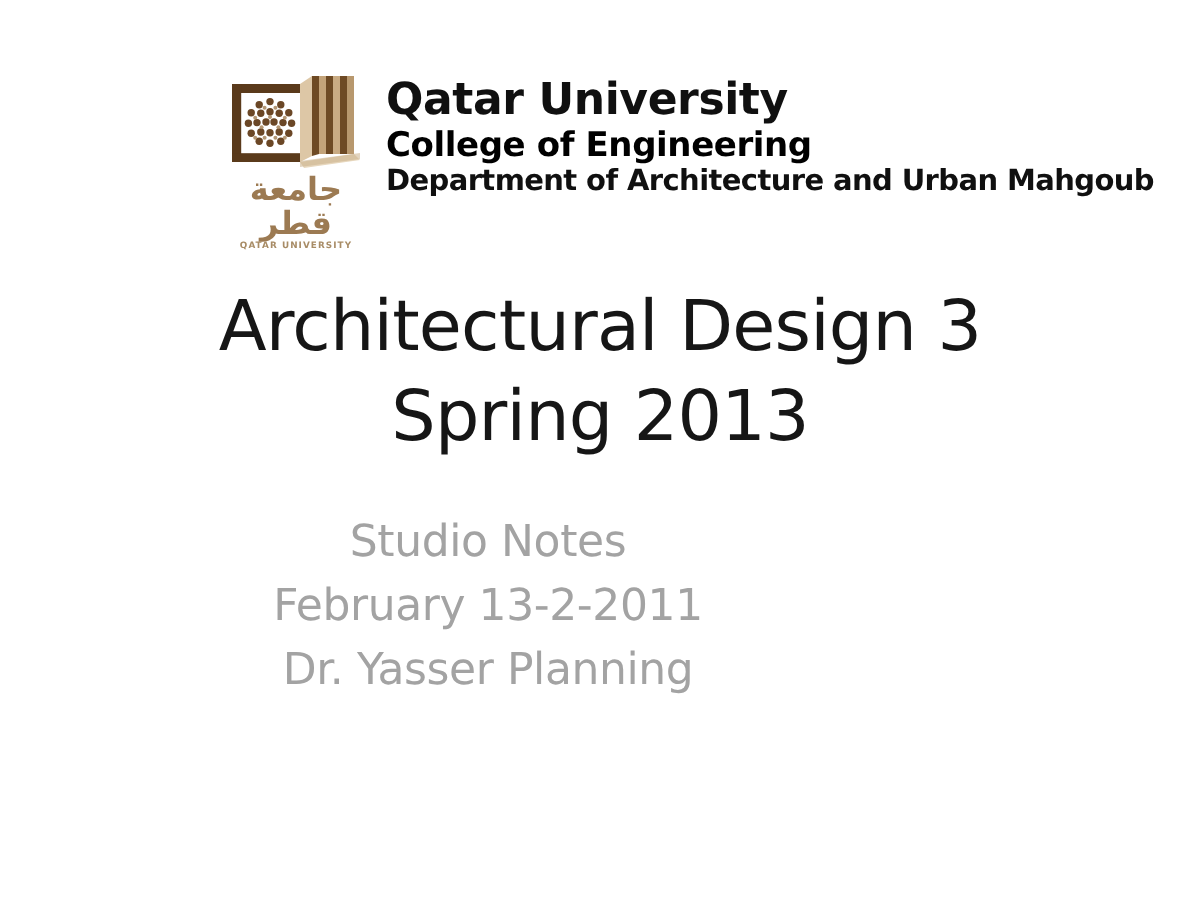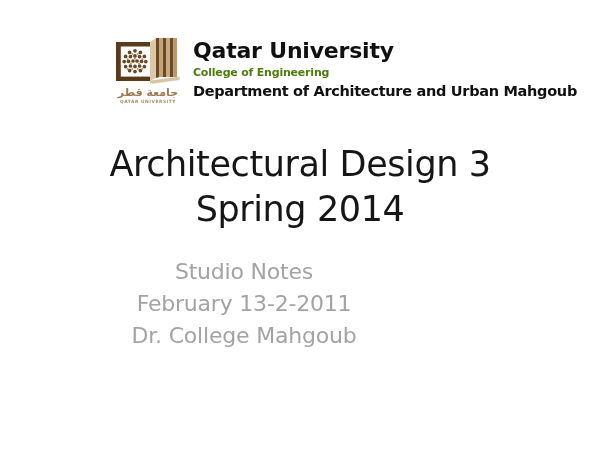--- a/index.html
+++ b/index.html
@@ -47,21 +47,21 @@
   .logo-wordmark {
     display: block;
     width: 72px;
     margin-top: 1px;
     text-align: center;
     line-height: 1;
   }
   .logo-arabic {
     display: block;
     font-family: "DejaVu Sans", sans-serif;
-    font-size: 11px;
+    font-size: 16px;
     font-weight: 700;
     color: #9c7a52;
     letter-spacing: 0px;
     line-height: 1.05;
     direction: rtl;
   }
   .logo-latin {
     display: block;
     font-family: "DejaVu Sans", sans-serif;
     font-size: 4.4px;
@@ -82,23 +82,23 @@
     font-weight: 700;
     font-size: 22px;
     line-height: 26px;
     color: #101010;
     white-space: nowrap;
     letter-spacing: -0.2px;
   }
   .inst-line-2 {
     font-family: "DejaVu Sans", sans-serif;
     font-weight: 700;
-    font-size: 11px;
+    font-size: 17px;
     line-height: 18px;
-    color: #4d7c0f;
+    color: #000000;
     white-space: nowrap;
     letter-spacing: -0.2px;
   }
   .inst-line-3 {
     font-family: "DejaVu Sans", sans-serif;
     font-weight: 700;
     font-size: 14.5px;
     line-height: 18px;
     color: #101010;
     white-space: nowrap;
@@ -213,22 +213,22 @@
 
     <div class="institution">
       <div class="inst-line-1">Qatar University</div>
       <div class="inst-line-2">College of Engineering</div>
       <div class="inst-line-3">Department of Architecture and Urban Mahgoub</div>
     </div>
   </div>
 
   <div class="title-block">
     <div class="title-line">Architectural Design 3</div>
-    <div class="title-line">Spring 2014</div>
+    <div class="title-line">Spring 2013</div>
   </div>
 
   <div class="subtitle-block">
     <div class="subtitle-line">Studio Notes</div>
     <div class="subtitle-line">February 13-2-2011</div>
-    <div class="subtitle-line">Dr. College Mahgoub</div>
+    <div class="subtitle-line">Dr. Yasser Planning</div>
   </div>
 
 </div>
 
 </body></html>

